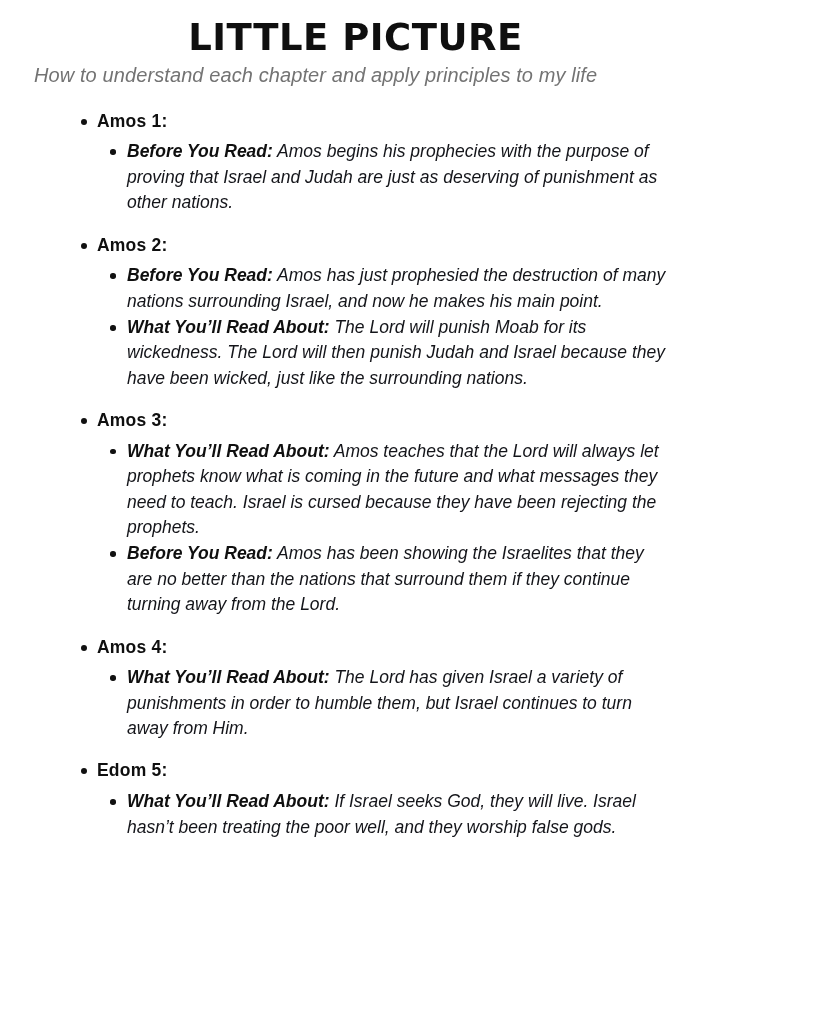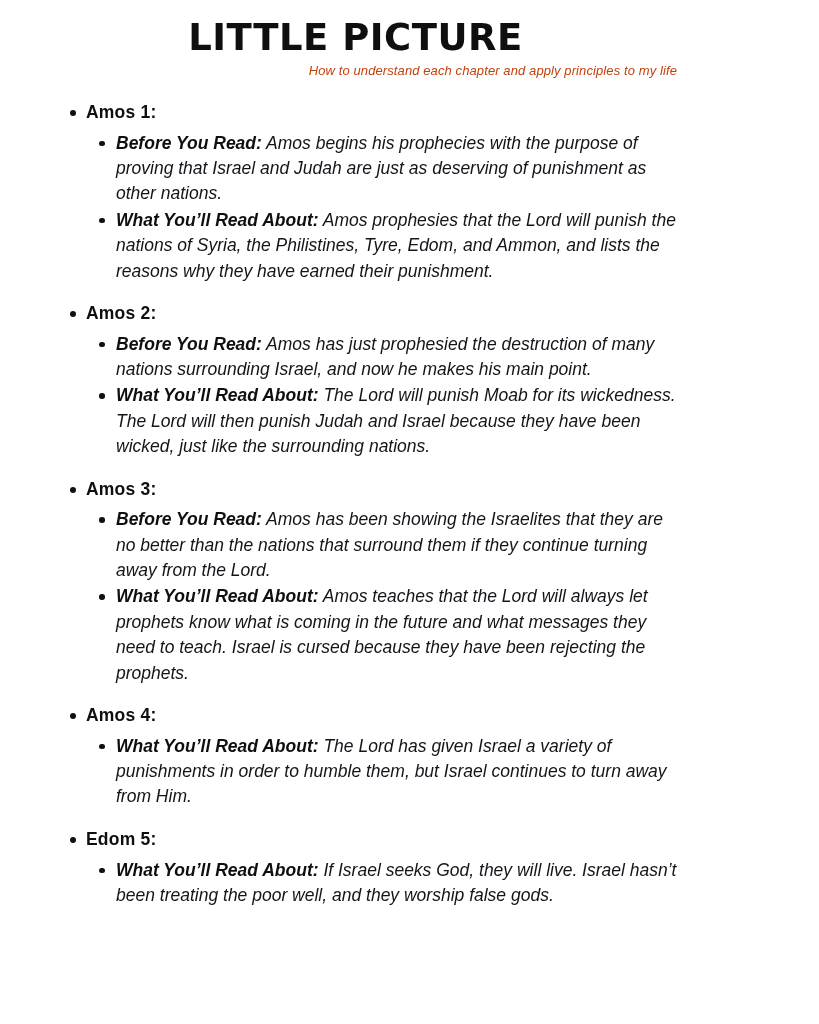--- a/index.html
+++ b/index.html
@@ -25,34 +25,34 @@
     text-align: center;
     font-family: "DejaVu Sans", sans-serif;
     font-weight: bold;
     font-size: 37px;
     letter-spacing: 0.5px;
     line-height: 1.1;
     margin: 4px 0 2px 0;
     color: #0f0f0f;
   }
   .doc-subtitle {
-    text-align: right;
+    text-align: left;
     font-style: italic;
-    font-size: 13px;
+    font-size: 20px;
     line-height: 1.25;
     margin: 4px 0 0 0;
-    color: #c2410c;
+    color: #737373;
     letter-spacing: 0.1px;
   }
   .content {
     margin-top: 22px;
   }
   ul.level1 {
     list-style: none;
-    margin: 0;
+    margin: 11px;
     padding: 0;
   }
   ul.level1 > li.chapter {
     position: relative;
     padding-left: 52px;
     margin-bottom: 18px;
   }
   ul.level1 > li.chapter::before {
     content: "";
     position: absolute;
@@ -111,46 +111,43 @@
 
   <div class="content">
     <ul class="level1">
 
       <li class="chapter">
         <span class="chapter-label">Amos 1:</span>
         <ul class="level2">
           <li class="entry">
             <span class="entry-label">Before You Read</span><span class="entry-label">:</span><span class="entry-text"> Amos begins his prophecies with the purpose of proving that Israel and Judah are just as deserving of punishment as other nations.</span>
           </li>
-          <li class="entry">
-            <span class="entry-label">What You’ll Read About:</span><span class="entry-label"></span><span class="entry-text"> Amos prophesies that the Lord will punish the nations of Syria, the Philistines, Tyre, Edom, and Ammon, and lists the reasons why they have earned their punishment.</span>
-          </li>
         </ul>
       </li>
 
       <li class="chapter">
         <span class="chapter-label">Amos 2:</span>
         <ul class="level2">
           <li class="entry">
             <span class="entry-label">Before You Read:</span><span class="entry-label"></span><span class="entry-text"> Amos has just prophesied the destruction of many nations surrounding Israel, and now he makes his main point.</span>
           </li>
           <li class="entry">
             <span class="entry-label">What You’ll Read About:</span><span class="entry-label"></span><span class="entry-text"> The Lord will punish Moab for its wickedness. The Lord will then punish Judah and Israel because they have been wicked, just like the surrounding nations.</span>
           </li>
         </ul>
       </li>
 
       <li class="chapter">
         <span class="chapter-label">Amos 3:</span>
         <ul class="level2">
           <li class="entry">
-            <span class="entry-label">Before You Read:</span><span class="entry-label"></span><span class="entry-text"> Amos has been showing the Israelites that they are no better than the nations that surround them if they continue turning away from the Lord.</span>
+            <span class="entry-label">What You’ll Read About:</span><span class="entry-label"></span><span class="entry-text"> Amos teaches that the Lord will always let prophets know what is coming in the future and what messages they need to teach. Israel is cursed because they have been rejecting the prophets.</span>
           </li>
           <li class="entry">
-            <span class="entry-label">What You’ll Read About:</span><span class="entry-label"></span><span class="entry-text"> Amos teaches that the Lord will always let prophets know what is coming in the future and what messages they need to teach. Israel is cursed because they have been rejecting the prophets.</span>
+            <span class="entry-label">Before You Read:</span><span class="entry-label"></span><span class="entry-text"> Amos has been showing the Israelites that they are no better than the nations that surround them if they continue turning away from the Lord.</span>
           </li>
         </ul>
       </li>
 
       <li class="chapter">
         <span class="chapter-label">Amos 4:</span>
         <ul class="level2">
           <li class="entry">
             <span class="entry-label">What You’ll Read About:</span><span class="entry-label"></span><span class="entry-text"> The Lord has given Israel a variety of punishments in order to humble them, but Israel continues to turn away from Him.</span>
           </li>

